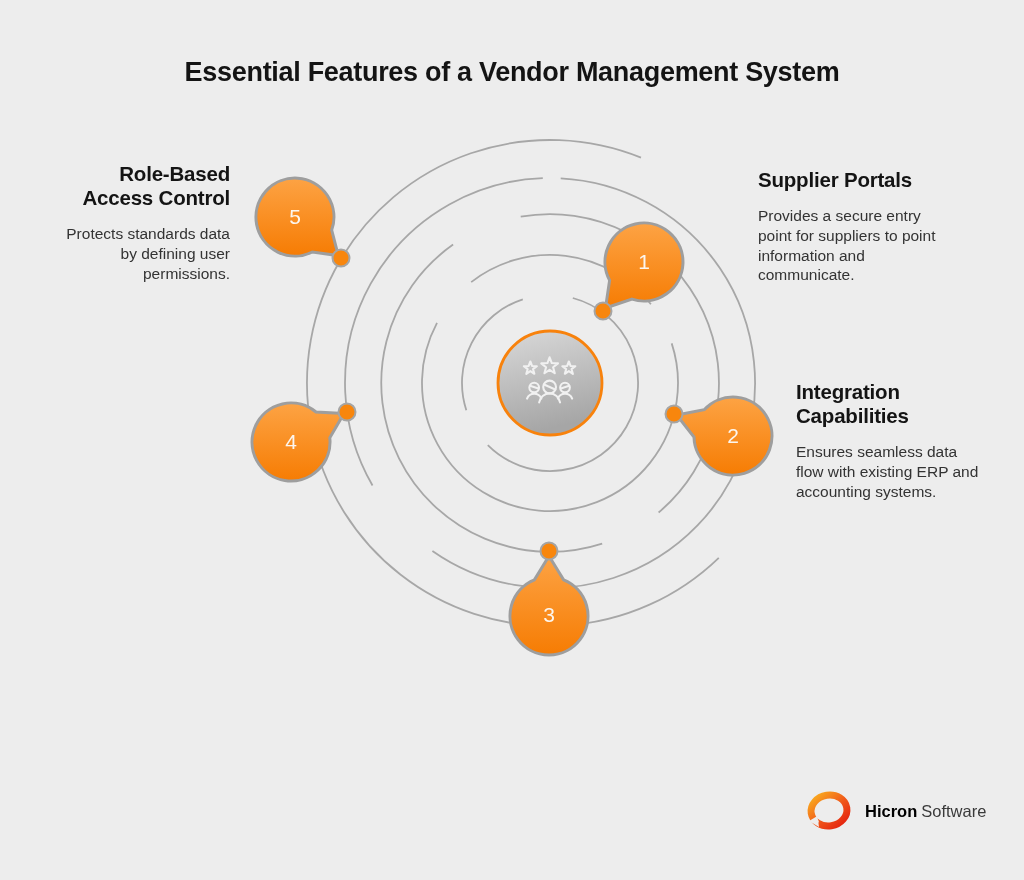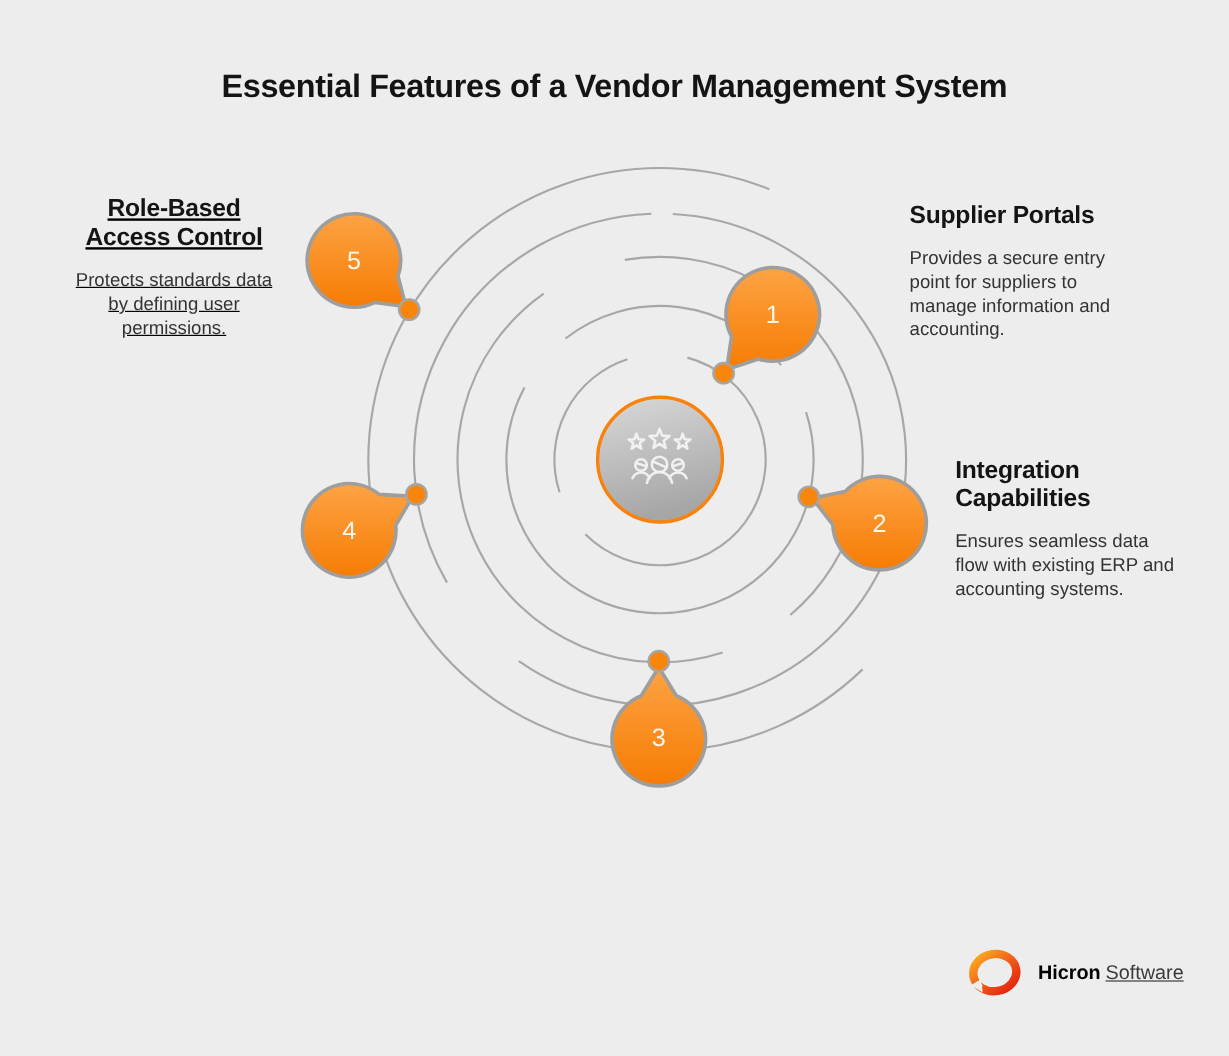--- a/index.html
+++ b/index.html
@@ -27,39 +27,39 @@
   }
   .feature{position:absolute;}
   .feature h2{
     margin:0;font-size:20.5px;line-height:1.18;
     font-weight:700;color:#141414;letter-spacing:-0.2px;
   }
   .feature p{
     margin:14px 0 0 0;font-size:15.5px;line-height:1.27;
     color:#333333;font-weight:400;
   }
-  .f-right{text-align:center;text-decoration:underline;}
+  .f-right{text-align:right;}
   .f-left{text-align:left;}
   .f-center{text-align:center;}
   .f1{left:758px;top:168px;width:195px;}
   .f2{left:796px;top:380px;width:205px;}
   .f2 p{width:192px;}
   .f3{left:388px;top:678px;width:320px;}
   .f3 h2{max-width:235px;margin:0 auto;}
   .f3 p{max-width:185px;margin:13px auto 0 auto;}
   .f4{left:26px;top:380px;width:202px;}
   .f4 p{width:178px;margin-left:auto;}
   .f5{left:60px;top:162px;width:170px;}
   .footer{
     position:absolute;left:806px;top:789px;height:44px;
     display:flex;align-items:center;gap:13px;
   }
   .brand-text{font-size:16.5px;color:#3A3A3A;white-space:nowrap;}
   .brand-text .bold{font-weight:700;color:#000000;}
-  .brand-text .reg{font-weight:400;margin-left:4px;text-decoration:underline;}
+  .brand-text .reg{font-weight:400;margin-left:4px;}
 </style>
 </head>
 <body>
 
 <div class="stage">
 
   <h1 class="title">Essential Features of a Vendor Management System</h1>
 
   <svg class="diagram" width="1024" height="880" viewBox="0 0 1024 880">
     <defs>
@@ -116,21 +116,21 @@
       <circle cx="26" cy="30" r="5.8"></circle>
       <path d="M20.9 27.7 L31.1 32.3"></path>
       <path d="M5.5 40.5 A7 7 0 0 1 18.5 40.5"></path>
       <path d="M33.5 40.5 A7 7 0 0 1 46.5 40.5"></path>
       <path d="M16.5 44 A9.6 9.6 0 0 1 35.5 44"></path>
     </g>
   </svg>
 
   <div class="feature f1 f-left">
     <h2>Supplier Portals</h2>
-    <p>Provides a secure entry point for suppliers to manage information and accounting.</p>
+    <p>Provides a secure entry point for suppliers to point information and communicate.</p>
   </div>
 
   <div class="feature f2 f-left">
     <h2>Integration Capabilities</h2>
     <p>Ensures seamless data flow with existing ERP and accounting systems.</p>
   </div>
 
 
 
   <div class="feature f5 f-right">

